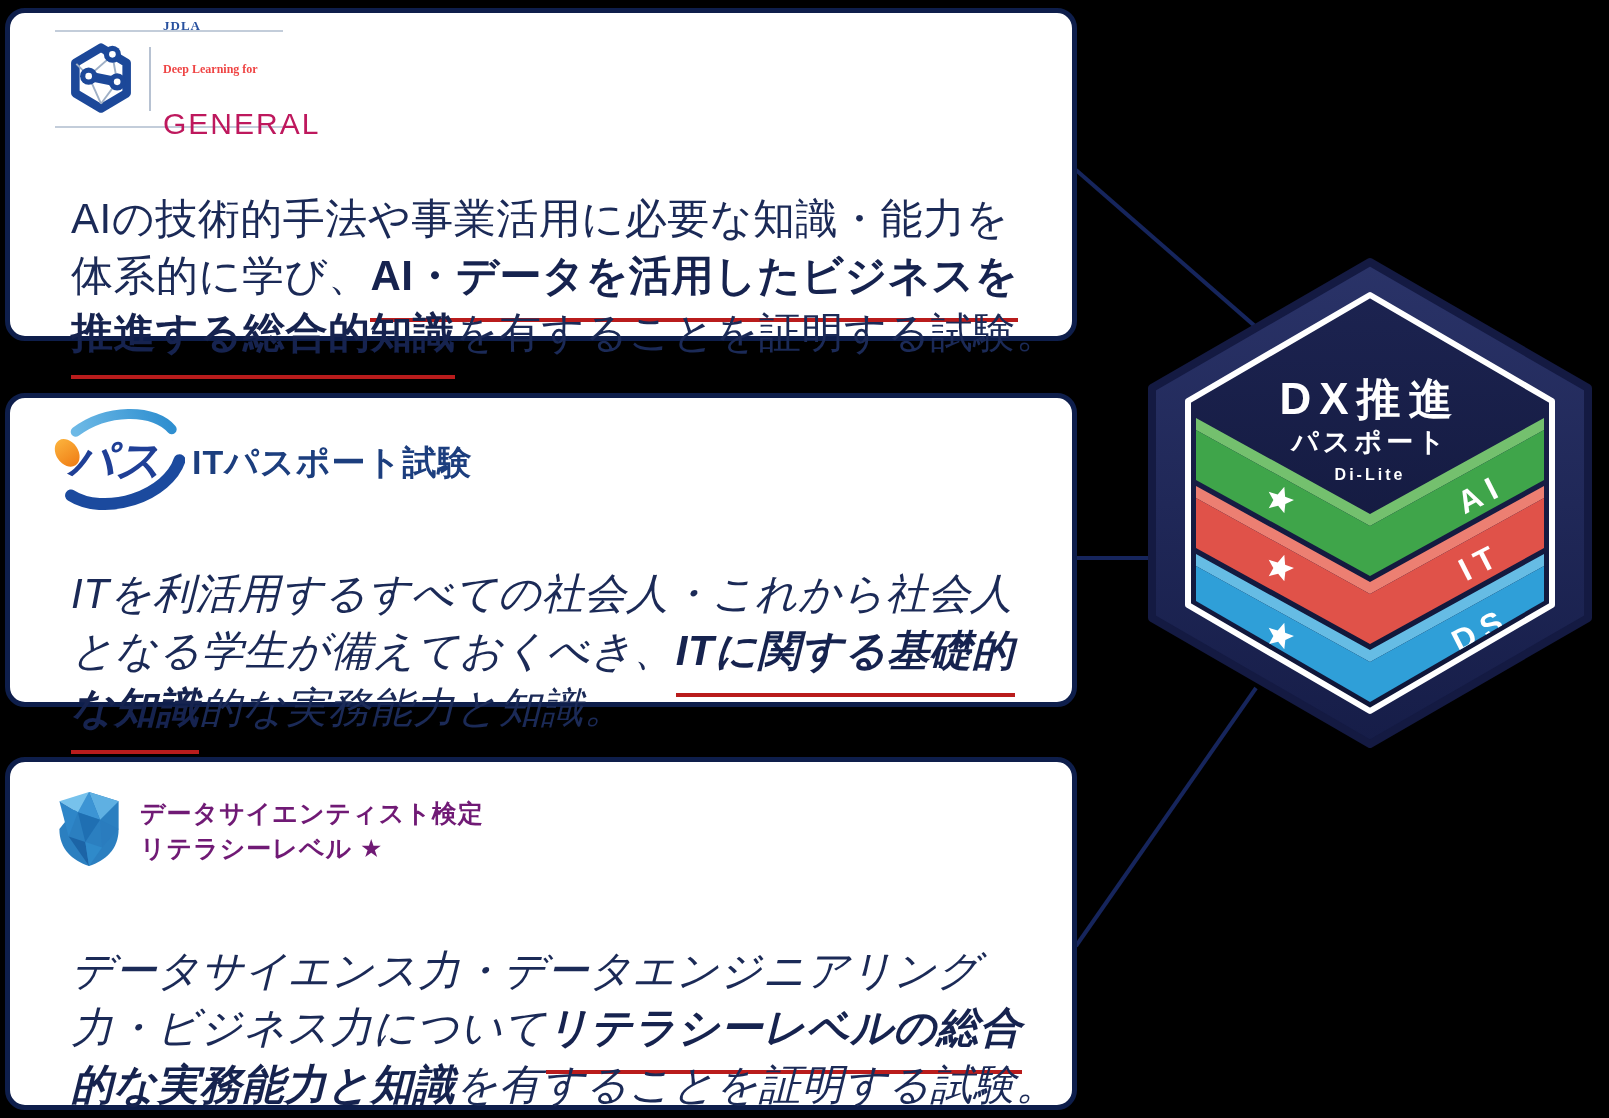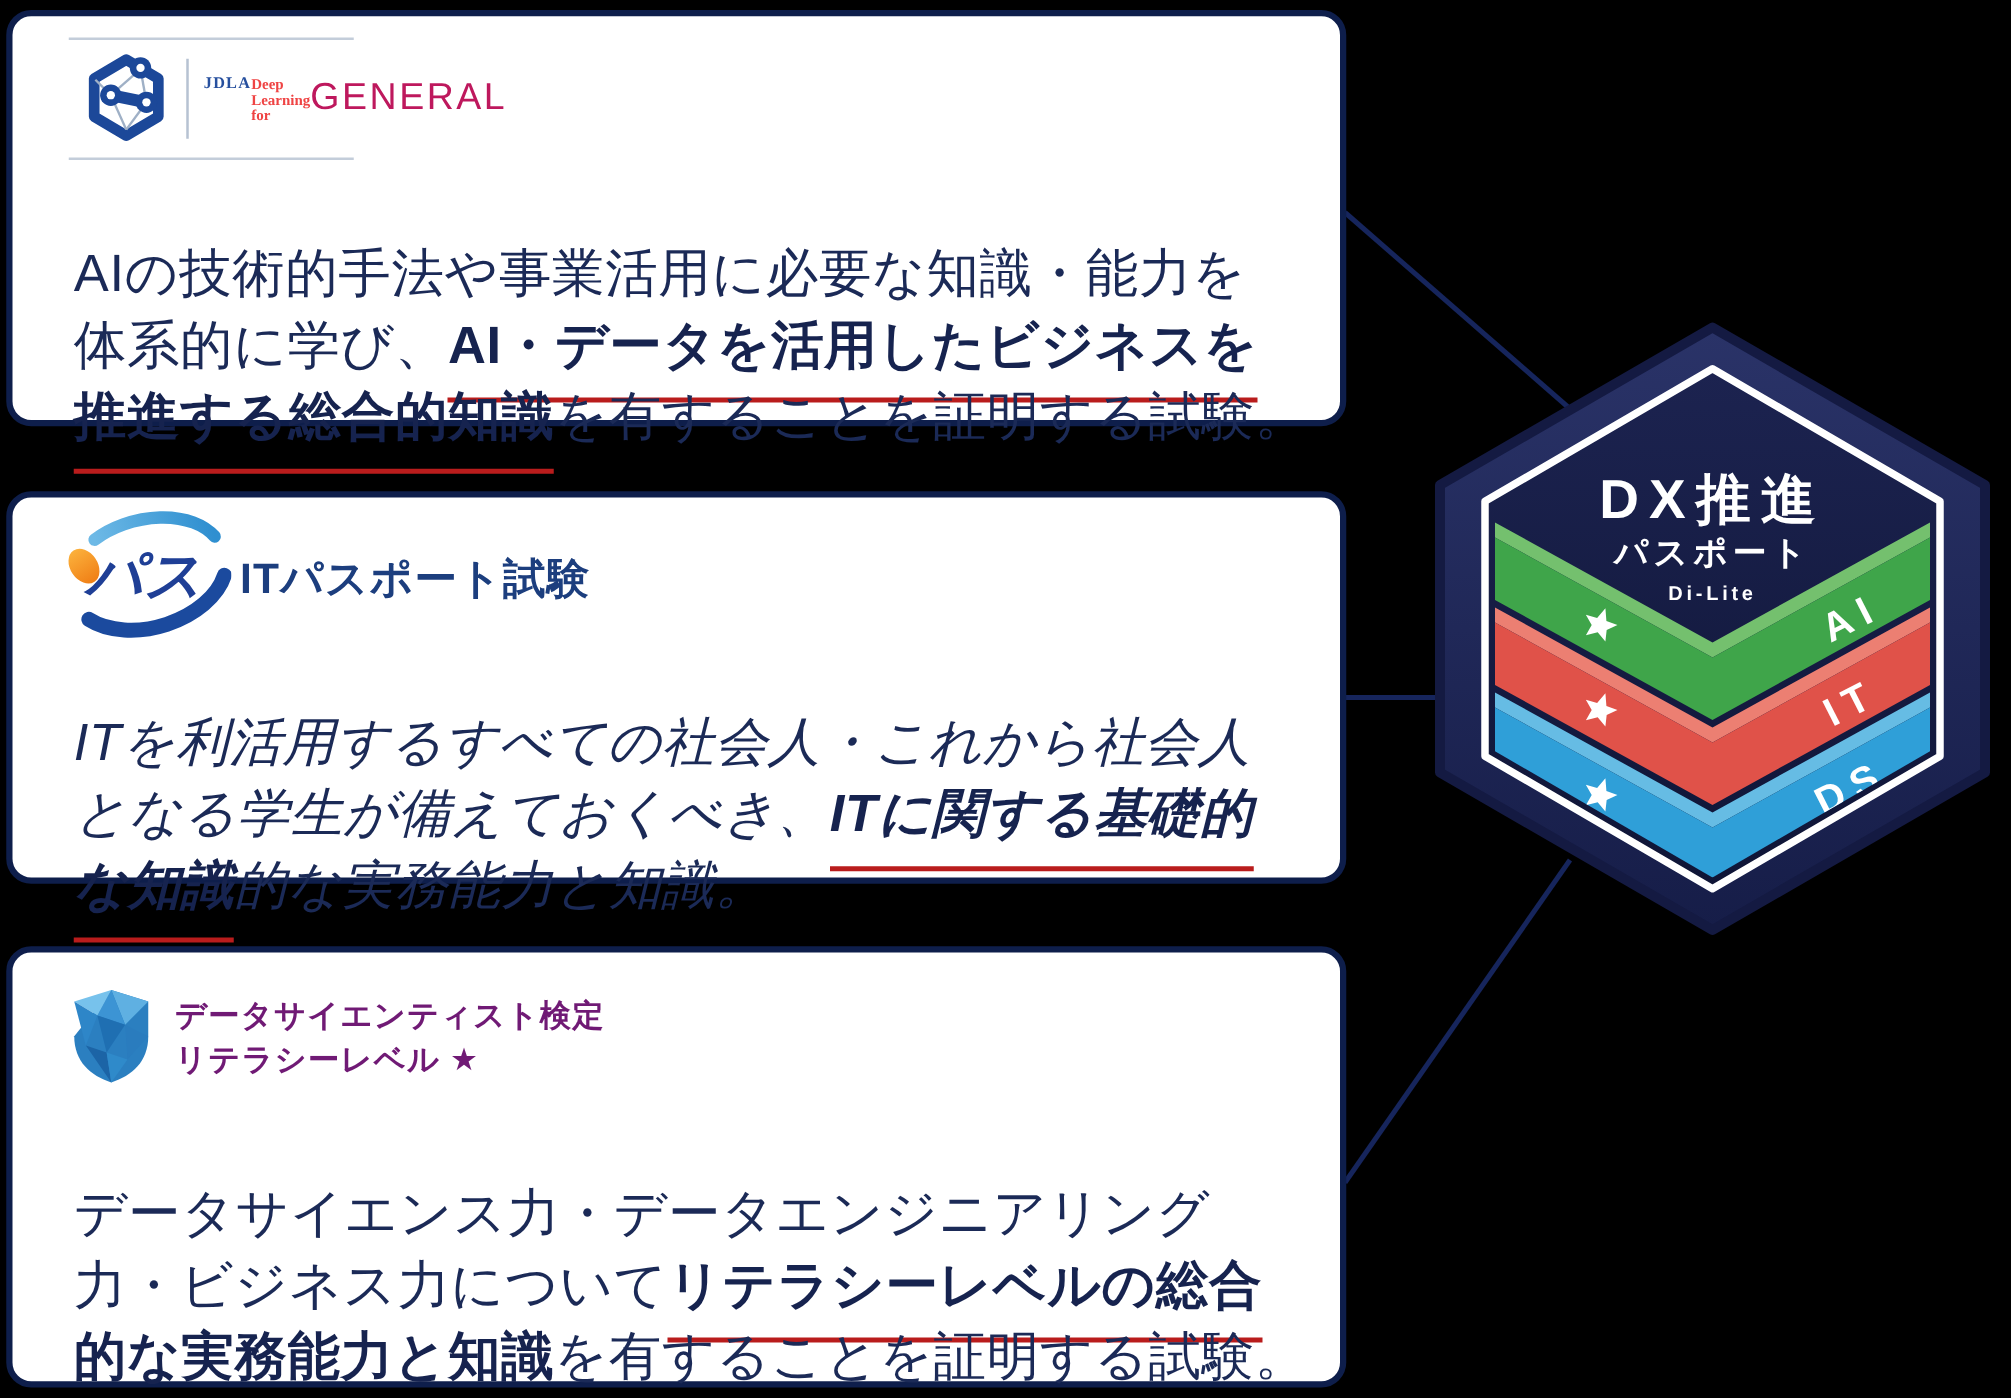--- a/index.html
+++ b/index.html
@@ -10,41 +10,41 @@
   
   .card{
     position:absolute;left:5px;width:1072px;background:#ffffff;
     border:5px solid #0e1e4b;border-radius:20px;box-sizing:border-box;
   }
   .card-1{top:8px;height:333px;}
   .card-2{top:393px;height:314px;}
   .card-3{top:757px;height:353px;}
 
   .body-text{
-    position:absolute;left:49px;width:990px;
+    position:absolute;left:61px;width:990px;
     font-size:42px;line-height:57px;color:#1b2a57;font-weight:500;
     letter-spacing:0.5px;
   }
   .card-1 .body-text{top:135px;}
   .card-2 .body-text{top:125px;font-style:italic;}
-  .card-3 .body-text{top:138px;}
+  .card-3 .body-text{top:138px;font-style:italic;}
   .body-text .strong{
     font-weight:800;color:#16234f;
     border-bottom:4px solid #b91c1c;padding-bottom:19px;
   }
 
   
   .jdla-box{
     position:absolute;left:45px;top:17px;width:228px;height:98px;background:#fff;
     border-top:2px solid #c3cdda;border-bottom:2px solid #c3cdda;
     display:flex;align-items:center;box-sizing:border-box;
   }
   .jdla-icon{margin-left:8px;flex:none;}
   .jdla-divider{width:2px;height:64px;background:#b7c2d2;margin:0 12px 0 10px;flex:none;}
-  .jdla-text{display:flex;flex-direction:row;line-height:1.05;}
+  .jdla-text{display:flex;flex-direction:column;line-height:1.05;gap:29px;}
   .jdla-org{font-family:"Liberation Serif","DejaVu Serif",serif;font-size:13px;font-weight:700;color:#27509e;letter-spacing:1px;}
   .jdla-sub{font-family:"Liberation Serif","DejaVu Serif",serif;font-size:12px;font-weight:600;color:#ef4444;margin-top:2px;}
   .jdla-title{font-size:30px;font-weight:400;color:#be185d;letter-spacing:2px;margin-top:3px;}
 
   
   .itpass-icon{position:absolute;left:33px;top:8px;}
   .itpass-title{
     position:absolute;left:182px;top:42px;
     font-size:34px;font-weight:700;color:#1c3e7e;letter-spacing:1px;
   }

